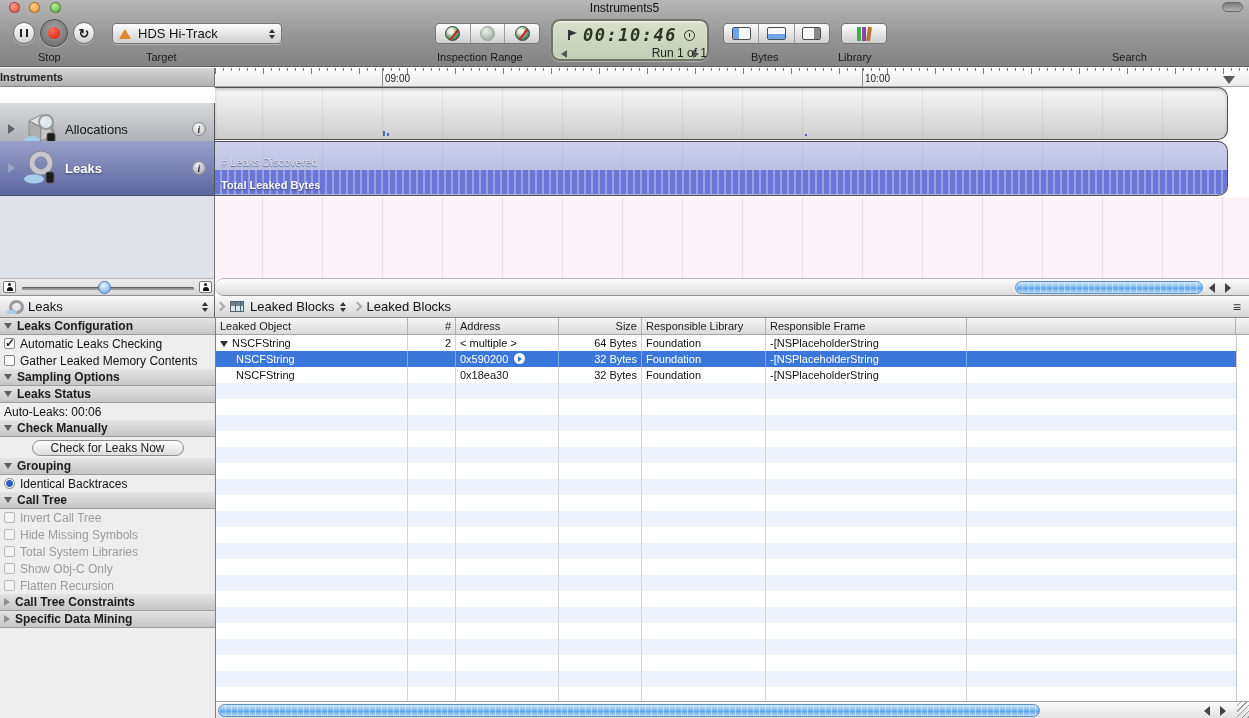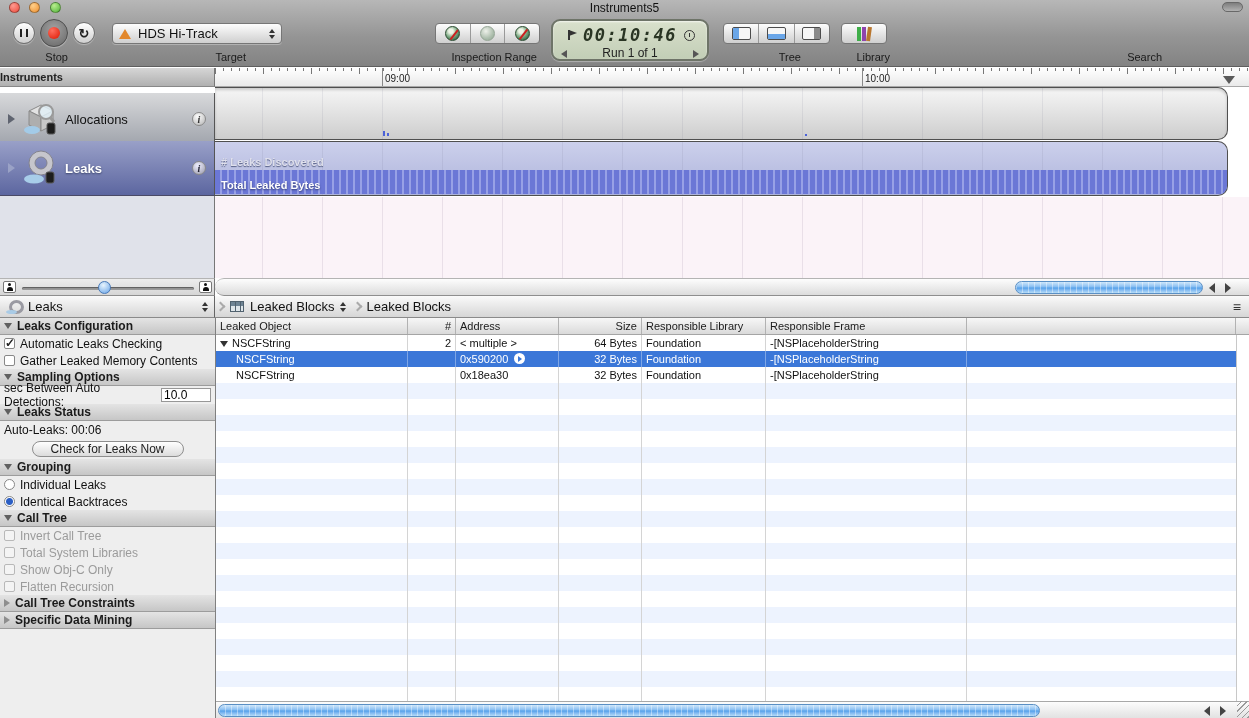--- a/index.html
+++ b/index.html
@@ -5,21 +5,21 @@
 *{margin:0;padding:0;box-sizing:border-box}
 body{width:1249px;height:718px;position:relative;font-family:"Liberation Sans",sans-serif;background:#fff;overflow:hidden;font-size:11px}
 
 .chrome{position:absolute;left:0;top:0;width:1249px;height:67px;background:linear-gradient(#b7b7b7,#959595 55%,#838383);border-bottom:1px solid #5f5f5f}
 .win-title{position:absolute;top:1px;left:0;width:100%;text-align:center;font-size:12px;color:#111}
 .tl{position:absolute;top:2px;width:11px;height:11px;border-radius:50%;border:1px solid rgba(0,0,0,.35)}
 .tl.red{left:9px;background:radial-gradient(circle at 35% 30%,#ff9a90,#ee4b3c)}
 .tl.yellow{left:29px;background:radial-gradient(circle at 35% 30%,#ffd08a,#ef8f2e)}
 .tl.green{left:50px;background:radial-gradient(circle at 35% 30%,#b8ee8e,#52b43a)}
 .capsule{position:absolute;top:2px;right:6px;width:21px;height:10px;border-radius:5px;background:linear-gradient(#7e7e7e,#b2b2b2);border:1px solid #686868}
-.tb-label{position:absolute;top:51px;font-size:11px;color:#1a1a1a;text-align:right}
+.tb-label{position:absolute;top:51px;font-size:11px;color:#1a1a1a;text-align:left}
 
 .cbtn{position:absolute;border-radius:50%;background:linear-gradient(#ffffff,#cfcfcf);border:1px solid #6f6f6f;box-shadow:0 1px 1px rgba(255,255,255,.35)}
 .pause-btn{left:13px;top:22px;width:22px;height:22px}
 .pause-glyph{position:absolute;left:6px;top:6px;width:8px;height:8px;border-left:2.5px solid #222;border-right:2.5px solid #222}
 .rec-btn{left:40px;top:19px;width:28px;height:28px;background:radial-gradient(circle at 50% 35%,#a2a2a2,#666);border:1px solid #4e4e4e}
 .rec-dot{position:absolute;left:7px;top:7px;width:12px;height:12px;border-radius:50%;background:radial-gradient(circle at 35% 30%,#ff6f5f,#dd1600)}
 .loop-btn{left:73px;top:22px;width:22px;height:22px}
 .loop-glyph{position:absolute;width:100%;text-align:center;top:3px;font-size:13px;font-weight:bold;color:#222}
 
 .popup{position:absolute;left:112px;top:23px;width:170px;height:21px;border:1px solid #767676;border-radius:4px;background:linear-gradient(#fdfdfd,#cfcfcf);display:flex;align-items:center;padding:0 6px;box-shadow:0 1px 0 rgba(255,255,255,.3)}
@@ -32,21 +32,21 @@
 
 .seg{position:absolute;top:23px;height:21px;border:1px solid #767676;border-radius:4px;background:linear-gradient(#fdfdfd,#cfcfcf);display:flex}
 .seg .s{flex:1;display:flex;align-items:center;justify-content:center;border-right:1px solid #999}
 .seg .s:last-child{border-right:none}
 .clockicon{width:15px;height:15px;border-radius:50%;background:radial-gradient(circle at 38% 32%,#eef4e6 0 18%,#7aa982 50%,#2e5e40 85%);border:1px solid #2a4a30;position:relative;overflow:hidden}
 .clockicon.dim{background:radial-gradient(circle at 38% 32%,#eef1ea,#aebfae 60%,#8fa592);border-color:#95a595}
 .clockicon.slash:after{content:"";position:absolute;left:6.5px;top:-2px;width:2px;height:20px;background:#cc2020;transform:rotate(38deg)}
 
 .lcd{position:absolute;left:551px;top:19px;width:158px;height:42px;border:2px solid #6e7468;border-radius:9px;background:linear-gradient(#d9e0cc,#c2ceb6);box-shadow:inset 0 1px 2px rgba(255,255,255,.7),0 1px 1px rgba(255,255,255,.35)}
 .lcd-digits{position:absolute;left:0;top:4px;width:100%;text-align:center;font-family:"DejaVu Sans Mono",monospace;font-style:italic;font-weight:bold;font-size:17px;color:#2a3524;letter-spacing:1.5px}
-.lcd-run{position:absolute;left:0;top:25px;width:100%;text-align:center;font-size:12px;color:#222}
+.lcd-run{position:absolute;left:0;top:25px;width:100%;text-align:right;font-size:12px;color:#222}
 .lcd-flag{position:absolute;left:15px;top:9px;width:10px;height:10px}
 .lcd-flag:before{content:"";position:absolute;left:1px;top:0;width:8px;height:6px;background:#333;clip-path:polygon(0 0,100% 50%,0 100%)}
 .lcd-flag:after{content:"";position:absolute;left:0;top:0;width:1.5px;height:10px;background:#333}
 .lcd-clock{position:absolute;right:12px;top:9px;width:11px;height:11px;border:1.5px solid #333;border-radius:50%}
 .lcd-clock:before{content:"";position:absolute;left:3.5px;top:1.5px;width:1.5px;height:4px;background:#333}
 .lcd-arrow{position:absolute;top:29px;width:0;height:0;border-top:4.5px solid transparent;border-bottom:4.5px solid transparent}
 .lcd-arrow.l{left:8px;border-right:6px solid #555}
 .lcd-arrow.r{right:8px;border-left:6px solid #555}
 
 .winicon{width:19px;height:13px;border:1.5px solid #4c4c4c;border-radius:2px;background:#f6f6f6;position:relative}
@@ -70,37 +70,37 @@
 
 .inst-header{position:absolute;left:0;top:68px;width:215px;height:19px;background:linear-gradient(#d6d6d6,#b0b0b0);border-bottom:1px solid #888;border-right:1px solid #777;text-align:left;font-weight:bold;font-size:11px;color:#222;line-height:19px}
 .ruler{position:absolute;left:215px;top:68px;width:1034px;height:19px;background:linear-gradient(#ffffff,#eaeaea);border-bottom:1px solid #a8a8a8;overflow:hidden}
 .ruler .minor{position:absolute;left:0;top:0;width:100%;height:3px;background:repeating-linear-gradient(90deg,#777 0 1px,transparent 1px 8px)}
 .ruler .medium{position:absolute;left:0;top:0;width:100%;height:6px;background:repeating-linear-gradient(90deg,#777 0 1px,transparent 1px 48px)}
 .ruler .major{position:absolute;top:0;width:1px;height:19px;background:#888}
 .ruler .rlabel{position:absolute;top:5px;font-size:10px;color:#222}
 .ruler-marker{position:absolute;top:8px;width:0;height:0;border-left:6px solid transparent;border-right:6px solid transparent;border-top:8px solid #5a5a5a}
 
 .inst-row{position:absolute;left:0;width:215px;display:flex;align-items:center;border-right:1px solid #555}
-.inst-row.alloc{top:93px;height:53px;background:linear-gradient(#d8d9db,#a0a4ac);border-bottom:1px solid #6e6e6e}
+.inst-row.alloc{top:103px;height:53px;background:linear-gradient(#d8d9db,#a0a4ac);border-bottom:1px solid #6e6e6e}
 .inst-row.leaks{top:141px;height:55px;background:linear-gradient(#99a0c8,#5c66a0);border-bottom:1px solid #4a4a66}
 .inst-row .disc{width:0;height:0;border-top:5px solid transparent;border-bottom:5px solid transparent;border-left:7px solid #5f6470;margin:0 6px 0 8px}
 .inst-row.leaks .disc{border-left-color:#9aa2c6}
 .inst-row .iname{font-size:13px;color:#111;flex:1;margin-left:4px}
 .inst-row.leaks .iname{color:#fff;font-weight:bold;text-shadow:0 1px 2px rgba(20,30,60,.6)}
 .infobtn{width:14px;height:14px;border-radius:50%;background:radial-gradient(circle at 40% 30%,#fdfdfd,#b3b3b3);border:1px solid #8a8a8a;color:#333;font-family:"Liberation Serif",serif;font-style:italic;font-weight:bold;font-size:10px;text-align:center;line-height:13px;margin-right:8px}
 .inst-row.leaks .infobtn{background:radial-gradient(circle at 40% 30%,#eef,#99a);color:#223}
 .sidebar-rest{position:absolute;left:0;top:196px;width:215px;height:82px;background:#e0e2ea;border-right:1px solid #777}
 
 .track{position:absolute;left:215px;width:1013px;border:1px solid #4f4f4f;border-left:none;border-radius:0 10px 10px 0;overflow:hidden}
 .track.alloc{top:87px;height:53px;background:linear-gradient(#f6f6f6,#cdcdcd);box-shadow:inset 0 2px 3px rgba(0,0,0,.18)}
 .track.leaks{top:141px;height:55px;background:linear-gradient(#ccd0ec,#adb3da)}
 .track .grid{position:absolute;inset:0;background:repeating-linear-gradient(90deg,transparent 0 59px,rgba(90,90,120,.1) 59px 60px);background-position:-12px 0}
 .blip{position:absolute;background:#4b62d8}
 .leak-stripes{position:absolute;left:0;right:0;bottom:1px;height:24px;background:repeating-linear-gradient(90deg,#6b77d6 0 5px,#98a1e6 5px 7px)}
-.leak-l1{position:absolute;left:6px;top:14px;font-size:11px;font-weight:bold;color:#dfe0ec;text-shadow:0 1px 1px rgba(60,70,110,.8)}
+.leak-l1{position:absolute;left:6px;top:14px;font-size:11px;font-weight:normal;color:#dfe0ec;text-shadow:0 1px 1px rgba(60,70,110,.8)}
 .leak-l2{position:absolute;left:6px;top:37px;font-size:11px;font-weight:bold;color:#fff;text-shadow:0 1px 2px rgba(40,50,100,.9)}
 .pink-area{position:absolute;left:215px;top:197px;width:1034px;height:81px;background:#fbf3f8}
 .pink-area .grid{position:absolute;inset:0;background:repeating-linear-gradient(90deg,transparent 0 59px,#e9dfe8 59px 60px);background-position:-12px 0}
 
 .hscroll1{position:absolute;left:215px;top:278px;width:1034px;height:18px;background:linear-gradient(#fdfdfd,#dcdcdc);border-top:1px solid #b4b4b4;border-bottom:1px solid #8e8e8e;border-radius:9px 0 0 9px;overflow:hidden}
 .athumb{position:absolute;top:2px;height:13px;border-radius:7px;border:1px solid #5a8fc4;background:repeating-linear-gradient(90deg,rgba(255,255,255,.4) 0 1px,transparent 1px 6px),linear-gradient(#cfe7fb,#8fc2f3 40%,#57a2ea 55%,#7db6f0 70%,#b5dcf8)}
 .sarrow{position:absolute;top:4px;width:0;height:0;border-top:5px solid transparent;border-bottom:5px solid transparent}
 .sarrow.l{border-right:6px solid #444}
 .sarrow.r{border-left:6px solid #444}
 
@@ -224,21 +224,21 @@
         <div class="winicon bottom">
           <i></i>
         </div>
       </div>
     <div class="s">
         <div class="winicon right">
           <i></i>
         </div>
       </div>
   </div>
-  <div class="tb-label" style="left:751px;width:50px">Tree</div>
+  <div class="tb-label" style="left:751px;width:50px">Bytes</div>
 
   <div class="seg" style="left:841px;width:46px">
     <div class="s">
         <div class="books">
           <i></i>
           <i></i>
           <i></i>
         </div>
       </div>
   </div>
@@ -350,53 +350,53 @@
       <span>Automatic Leaks Checking</span>
     </div>
     <div class="cfg-row">
       <span class="cbox"></span>
       <span>Gather Leaked Memory Contents</span>
     </div>
     <div class="cfg-header">
       <span class="tri down"></span>
       <span>Sampling Options</span>
     </div>
-    <div class="cfg-row" style="height: 18px;">
-      <span class="cfg-field-label">sec Between Auto Detections:</span>
-      <input class="cfg-input" value="10.0" style="">
-    </div>
     <div class="cfg-header">
       <span class="tri down"></span>
       <span>Leaks Status</span>
     </div>
     <div class="cfg-row">
       <span>Auto-Leaks: 00:06</span>
     </div>
+    <div class="cfg-header">
+      <span class="tri down"></span>
+      <span>Check Manually</span>
+    </div>
     <div class="cfg-btn-row">
       <div class="cfg-btn">Check for Leaks Now</div>
     </div>
     <div class="cfg-header">
       <span class="tri down"></span>
       <span>Grouping</span>
-    </div>
-    <div class="cfg-row">
-      <span class="rbox"></span>
-      <span>Individual Leaks</span>
     </div>
     <div class="cfg-row">
       <span class="rbox sel"></span>
       <span>Identical Backtraces</span>
     </div>
     <div class="cfg-header">
       <span class="tri down"></span>
       <span>Call Tree</span>
     </div>
     <div class="cfg-row disabled">
       <span class="cbox"></span>
       <span>Invert Call Tree</span>
+    </div>
+    <div class="cfg-row disabled">
+      <span class="cbox"></span>
+      <span>Hide Missing Symbols</span>
     </div>
     <div class="cfg-row disabled">
       <span class="cbox"></span>
       <span>Total System Libraries</span>
     </div>
     <div class="cfg-row disabled">
       <span class="cbox"></span>
       <span>Show Obj-C Only</span>
     </div>
     <div class="cfg-row disabled">

